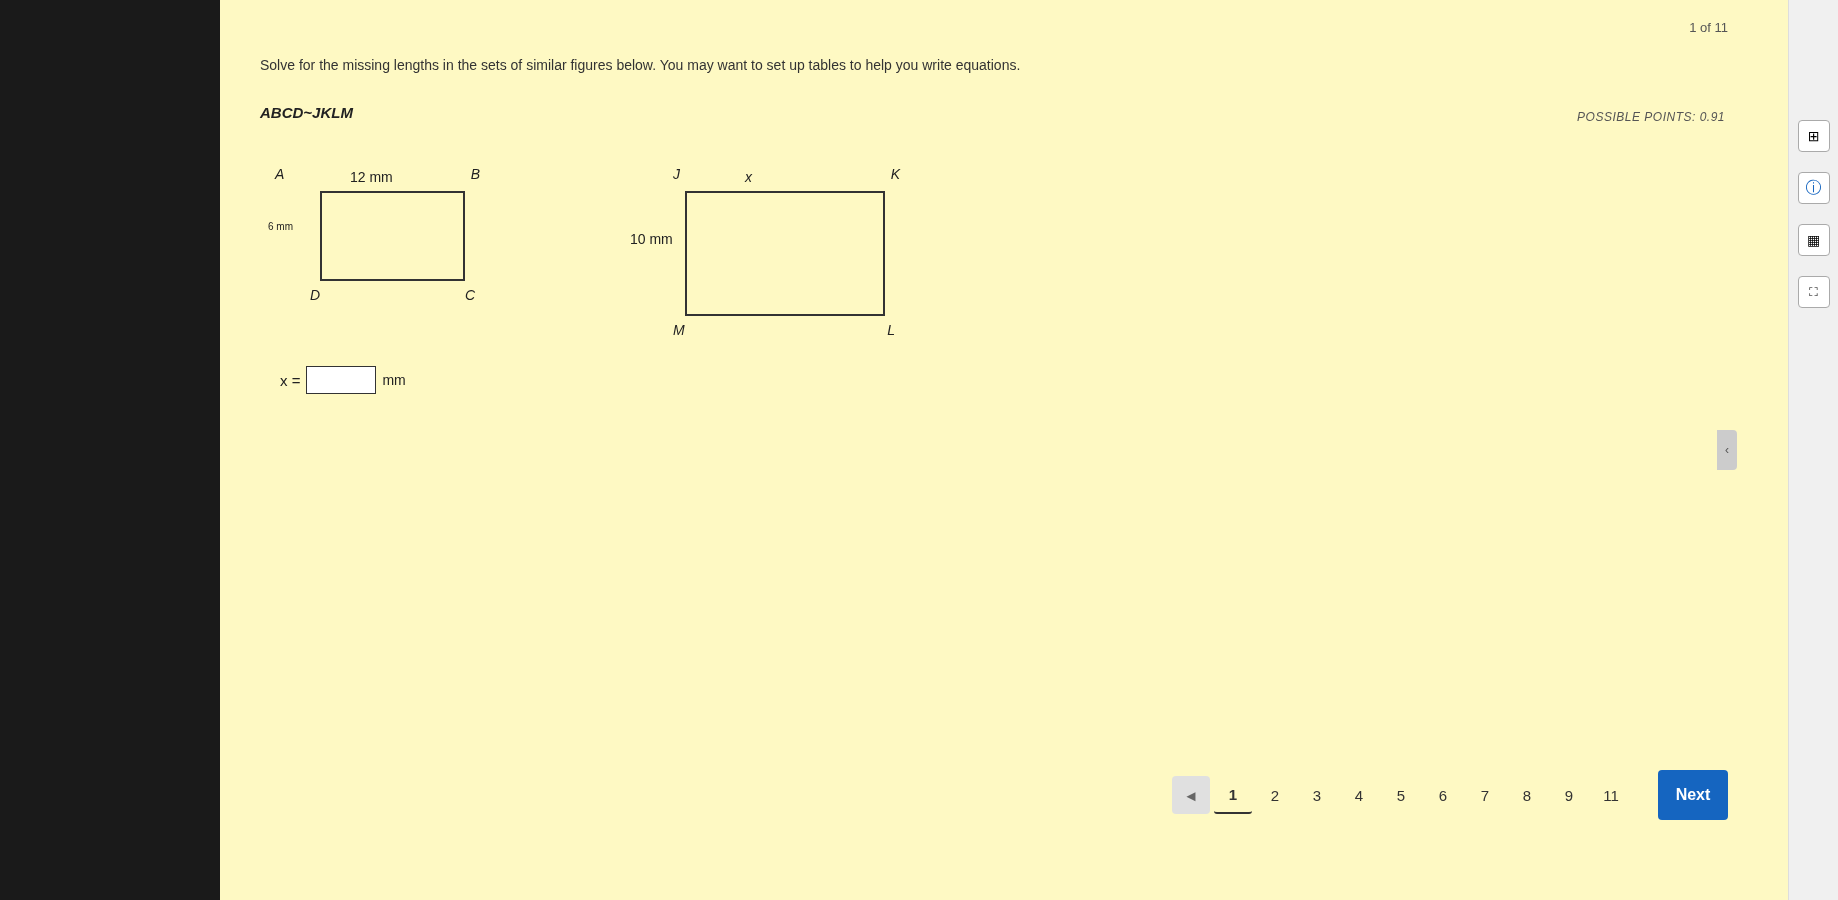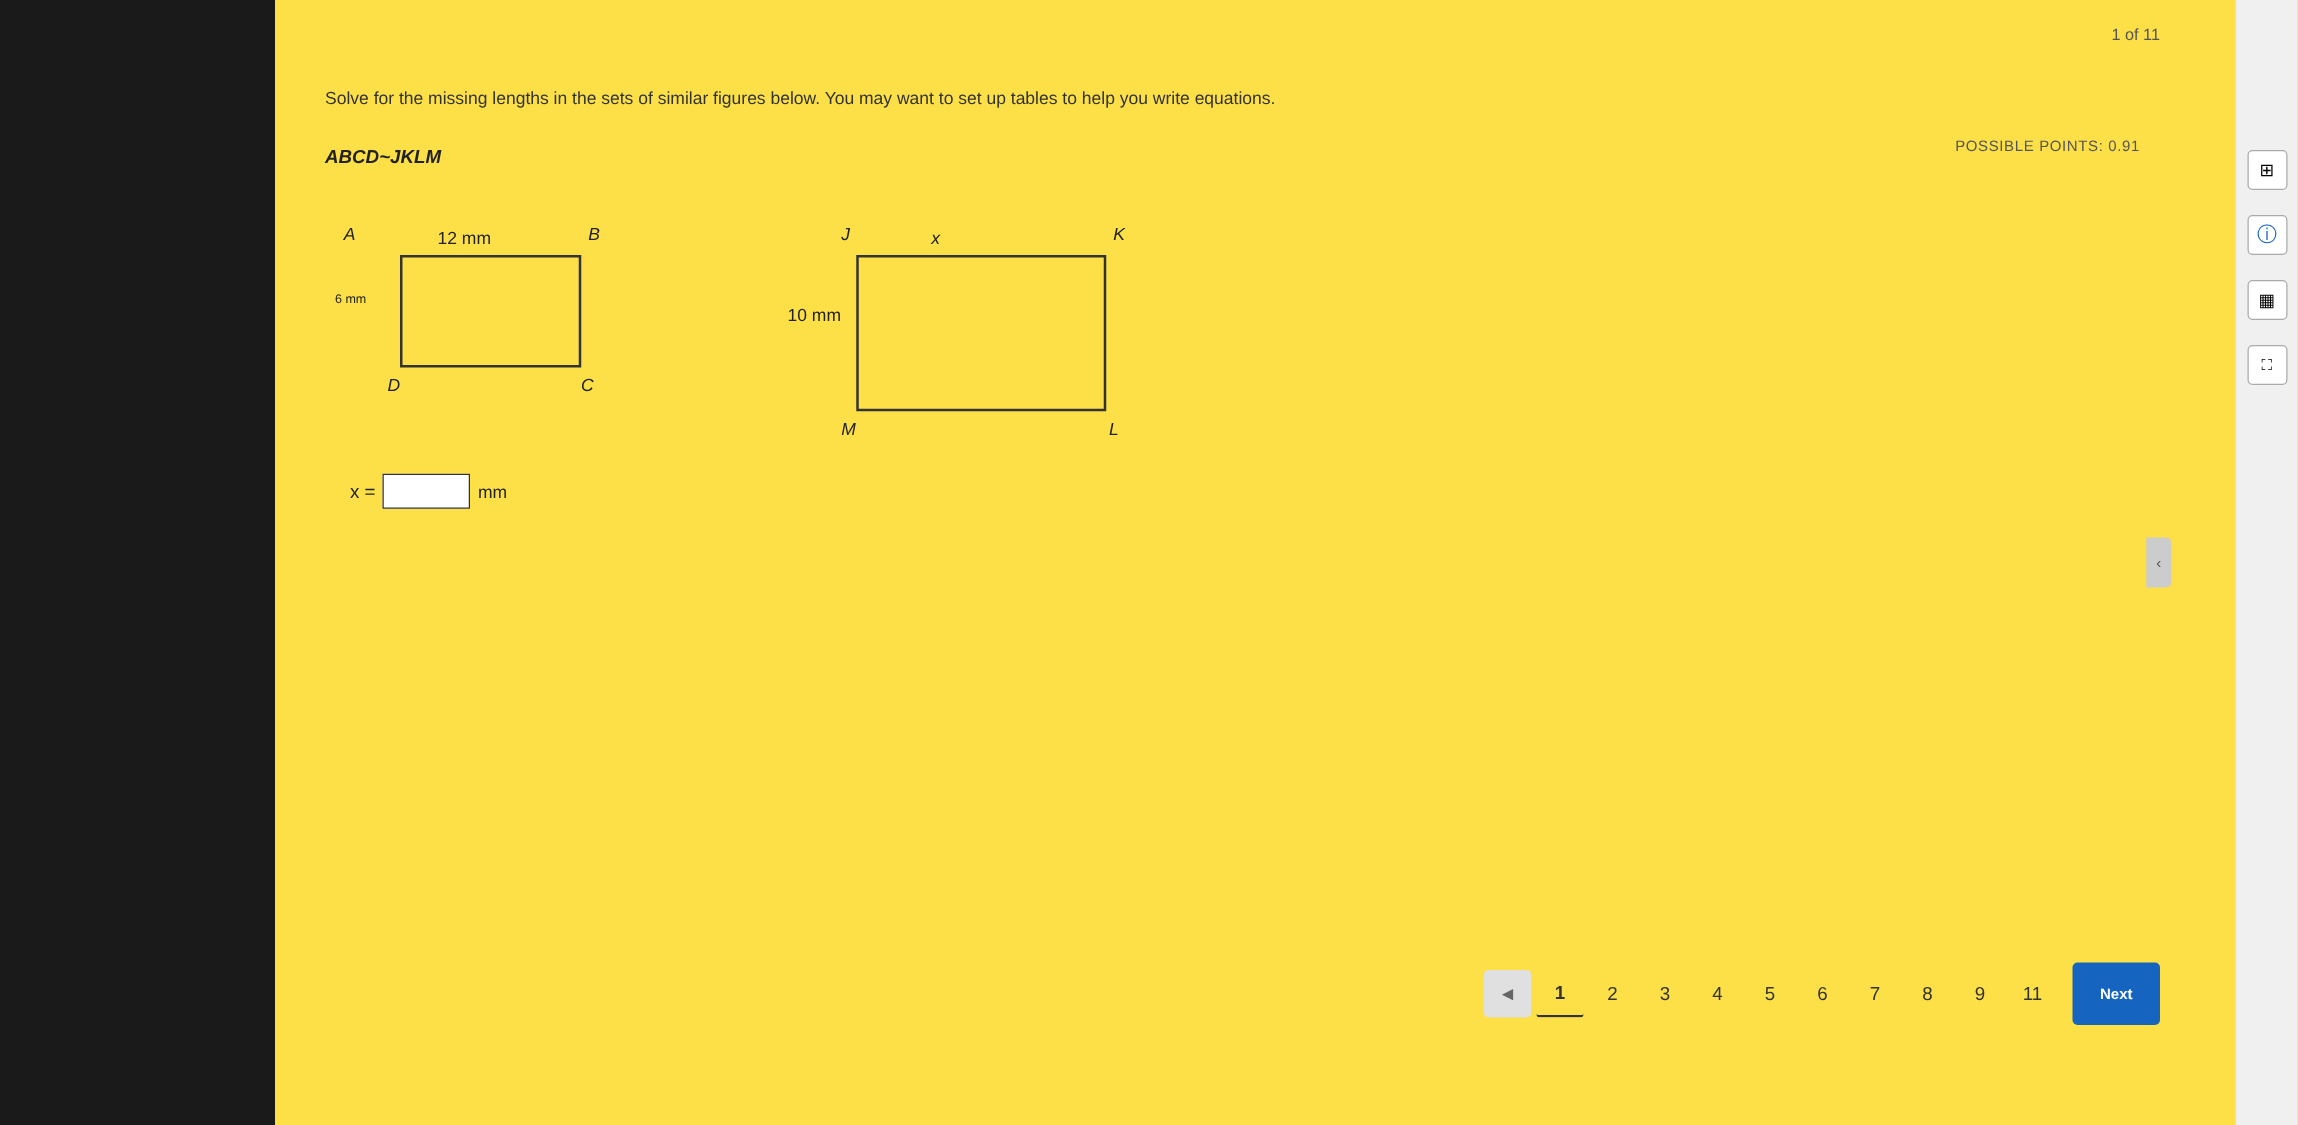--- a/index.html
+++ b/index.html
@@ -12,23 +12,23 @@
       overflow: hidden;
     }
     .left-sidebar {
       width: 220px;
       background: #1a1a1a;
       height: 100%;
       flex-shrink: 0;
     }
     .main-content {
       flex: 1;
-      background: #fde047;
+      background: #fef9c3;
       position: relative;
-      padding: 30px 40px;
+      padding: 17px 40px;
       overflow: hidden;
     }
     .right-sidebar {
       width: 50px;
       background: #f0f0f0;
       border-left: 1px solid #ddd;
       display: flex;
       flex-direction: column;
       align-items: center;
       padding-top: 120px;
@@ -49,24 +49,25 @@
     .page-counter {
       position: absolute;
       top: 20px;
       right: 60px;
       font-size: 13px;
       color: #555;
     }
     .possible-points {
       position: absolute;
       top: 110px;
-      right: 76px;
+      right: 63px;
       font-size: 12px;
       color: #555;
       letter-spacing: 0.5px;
+      font-style: italic;
     }
     .page-title {
       font-size: 22px;
       font-weight: bold;
       color: #222;
       margin-bottom: 20px;
     }
     .problem-label {
       font-size: 15px;
       font-weight: bold;
@@ -217,25 +218,25 @@
       background: #e0e0e0;
       color: #666;
       border-radius: 4px;
     }
     .next-btn {
       width: 70px;
       height: 50px;
       background: #1565c0;
       color: white;
       border: none;
-      font-size: 12px;
+      font-size: 16px;
       font-weight: bold;
       cursor: pointer;
       border-radius: 4px;
-      margin-left: 9px;
+      margin-left: 24px;
     }
     .collapse-arrow {
       position: absolute;
       right: 51px;
       top: 50%;
       transform: translateY(-50%);
       width: 20px;
       height: 40px;
       background: #ccc;
       display: flex;

